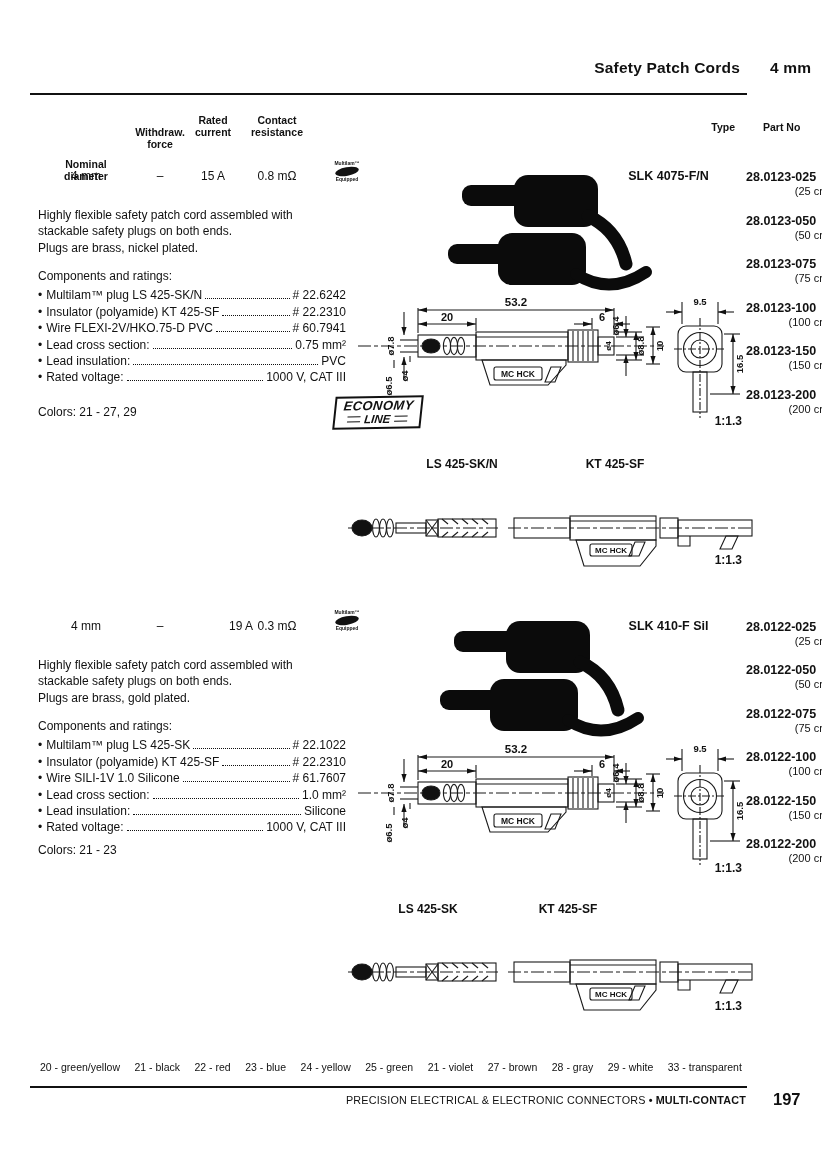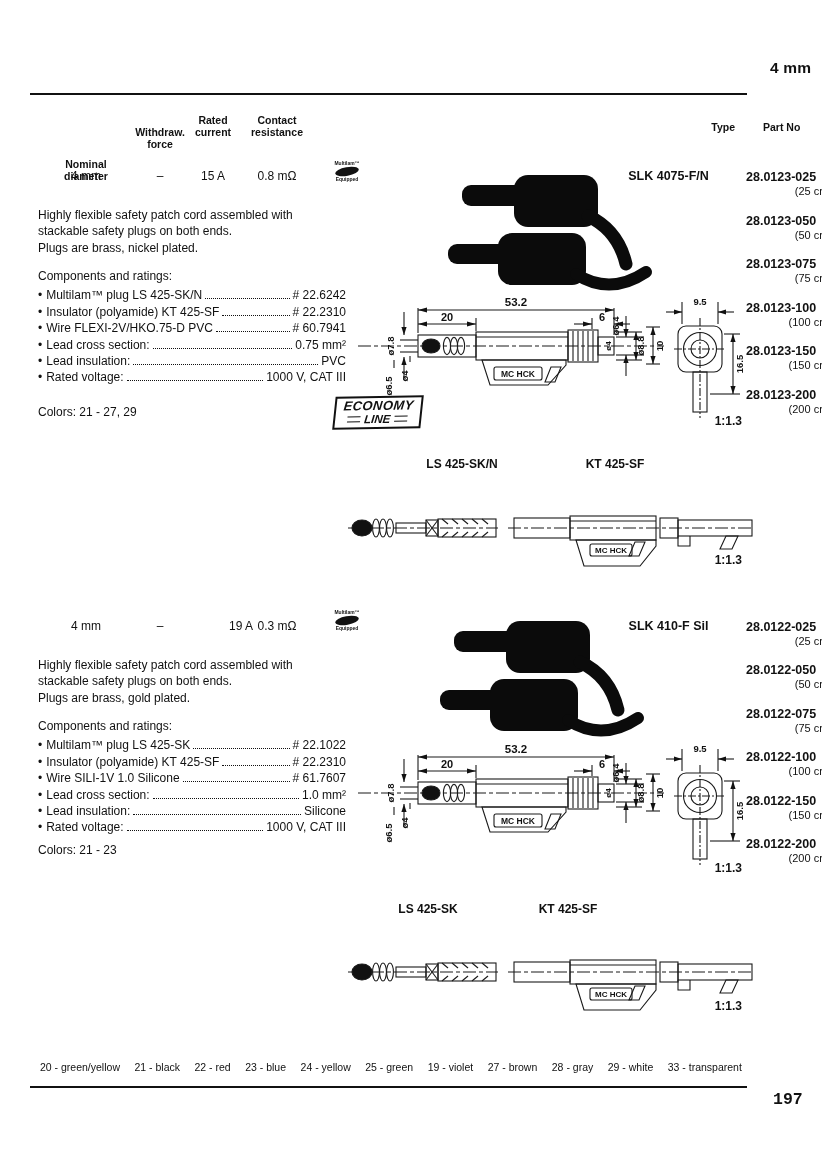--- a/index.html
+++ b/index.html
@@ -37,20 +37,21 @@
   .tagline{position:absolute;left:300px;top:1094px;width:446px;text-align:right;font-size:10.8px;letter-spacing:0.2px;white-space:nowrap;}
   .sep{font-weight:bold;margin:0 3px;}
   .pageno{font-size:16.5px;font-weight:bold;}
   svg text{font-family:"Liberation Sans",sans-serif;}
 </style>
 </head>
 <body>
 
 <div class="page">
 
+  <div class="abs title" style="left:500px;top:59px;width:240px;text-align:right;">Safety Patch Cords</div>
   <div class="abs title" style="left:770px;top:59px;width:70px;">4 mm</div>
   <div class="abs rule" style="left:30px;top:93px;width:717px;height:2.4px;"></div>
 
   <div class="abs colhead" style="left:46px;top:114px;width:80px;margin-top:44px;">Nominal
 diameter</div>
   <div class="abs colhead" style="left:120px;top:114px;width:80px;margin-top:12px;">Withdraw.
 force</div>
   <div class="abs colhead" style="left:173px;top:114px;width:80px;">Rated
 current</div>
   <div class="abs colhead" style="left:237px;top:114px;width:80px;">Contact
@@ -535,25 +536,28 @@
 
   <div class="abs scale" style="left:698px;top:999px;">1:1.3</div>
 
   <div class="legend">
     <span>20 - green/yellow</span>
     <span>21 - black</span>
     <span>22 - red</span>
     <span>23 - blue</span>
     <span>24 - yellow</span>
     <span>25 - green</span>
-    <span>19 - violet</span>
+    <span>21 - violet</span>
     <span>27 - brown</span>
     <span>28 - gray</span>
     <span>29 - white</span>
     <span>33 - transparent</span>
   </div>
 
   <div class="abs rule" style="left:30px;top:1086px;width:717px;height:1.6px;"></div>
 
-
-  <div class="abs pageno" style="left:773px;top:1090px;font-family:Liberation Mono, monospace;">197</div>
+  <div class="tagline">
+    <span>PRECISION ELECTRICAL &amp; ELECTRONIC CONNECTORS</span><span class="sep">•</span><span class="b">MULTI-CONTACT</span>
+  </div>
+
+  <div class="abs pageno" style="left:773px;top:1090px;">197</div>
 
 </div>
 
 </body></html>

